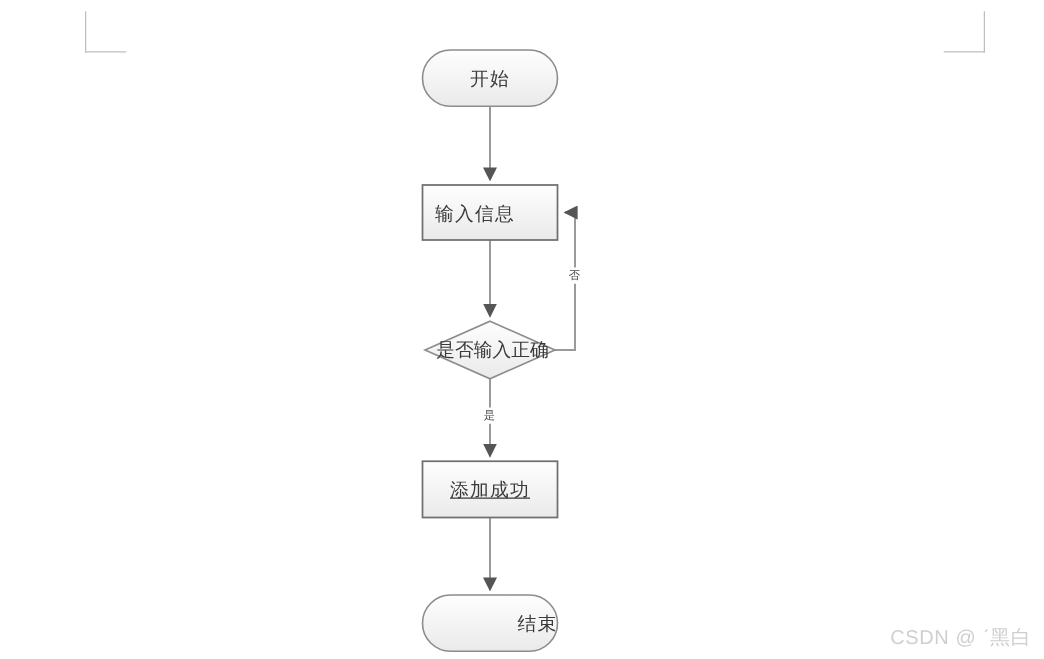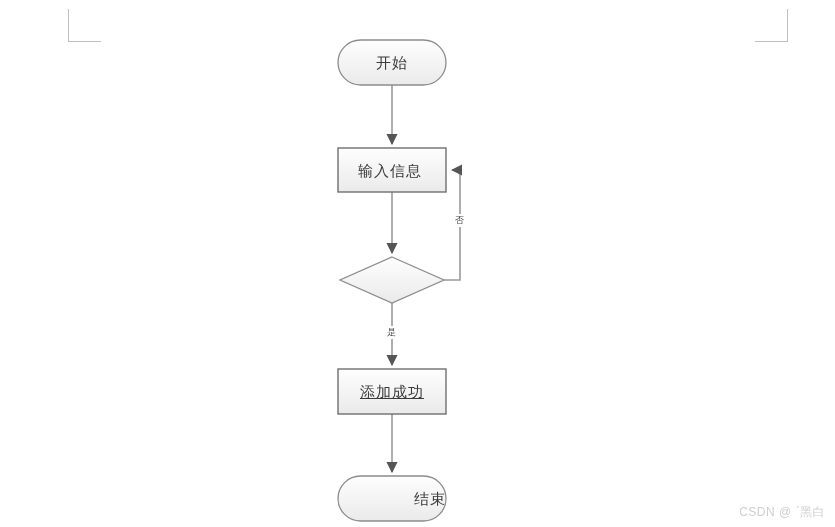--- a/index.html
+++ b/index.html
@@ -60,21 +60,21 @@
     background: #ffffff;
     padding: 0 1px;
     font-family: "Liberation Serif", "DejaVu Serif", serif;
     pointer-events: none;
   }
   #watermark {
     position: absolute;
     right: 10px;
     bottom: 6px;
     color: #cfcfcf;
-    font-size: 12px;
+    font-size: 16px;
     letter-spacing: 0.5px;
     font-family: "Liberation Sans", sans-serif;
   }
 </style>
 </head>
 <body>
 
 <div id="page">
 
   <div class="corner tl"></div>
@@ -127,22 +127,23 @@
       <rect x="338" y="369" width="108" height="45" fill="url(#nodeGrad)" stroke="#6f6f6f" stroke-width="1.4"></rect>
     </g>
 
     <g>
       <rect x="338" y="476" width="108" height="45" rx="22.5" ry="22.5" fill="url(#nodeGrad)" stroke="#8c8c8c" stroke-width="1.3"></rect>
     </g>
   </svg>
 
   <div class="node-label" style="left:338px; top:54px; width:108px; text-align:center;">开始</div>
 
-  <div class="node-label" style="left:338px; top:162px; width:84px; text-align:right;">输入信息</div>
+  <div class="node-label" style="left:338px; top:162px; width:84px; text-align:center;">输入信息</div>
 
+  <div class="node-label" style="left:332px; top:271px; width:124px; text-align:center; letter-spacing:0px;">是否输入正确</div>
 
   <div class="node-label" style="left:338px; top:383px; width:108px; text-align:center;text-decoration:underline;">添加成功</div>
 
   <div class="node-label" style="left:338px; top:490px; width:108px; text-align:right;">结束</div>
 
   <div class="edge-label" style="left:454px; top:214px;">否</div>
 
   <div class="edge-label" style="left:386px; top:326px;">是</div>
 
   <div id="watermark">CSDN @ ˊ黑白</div>

